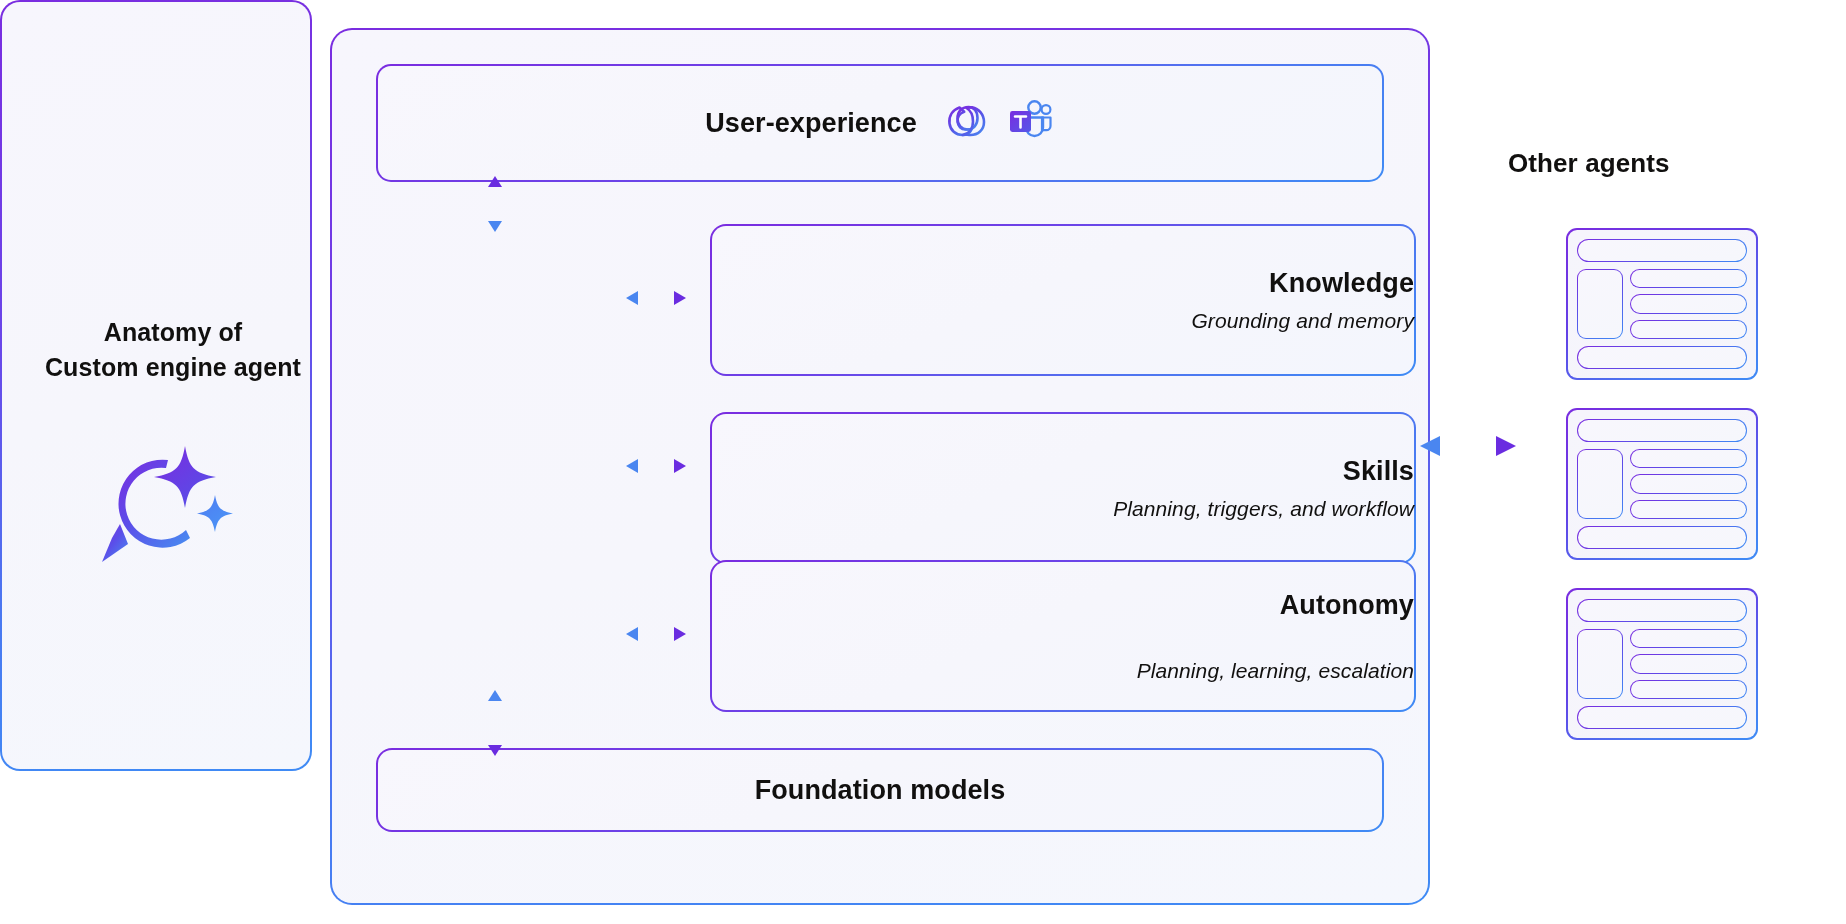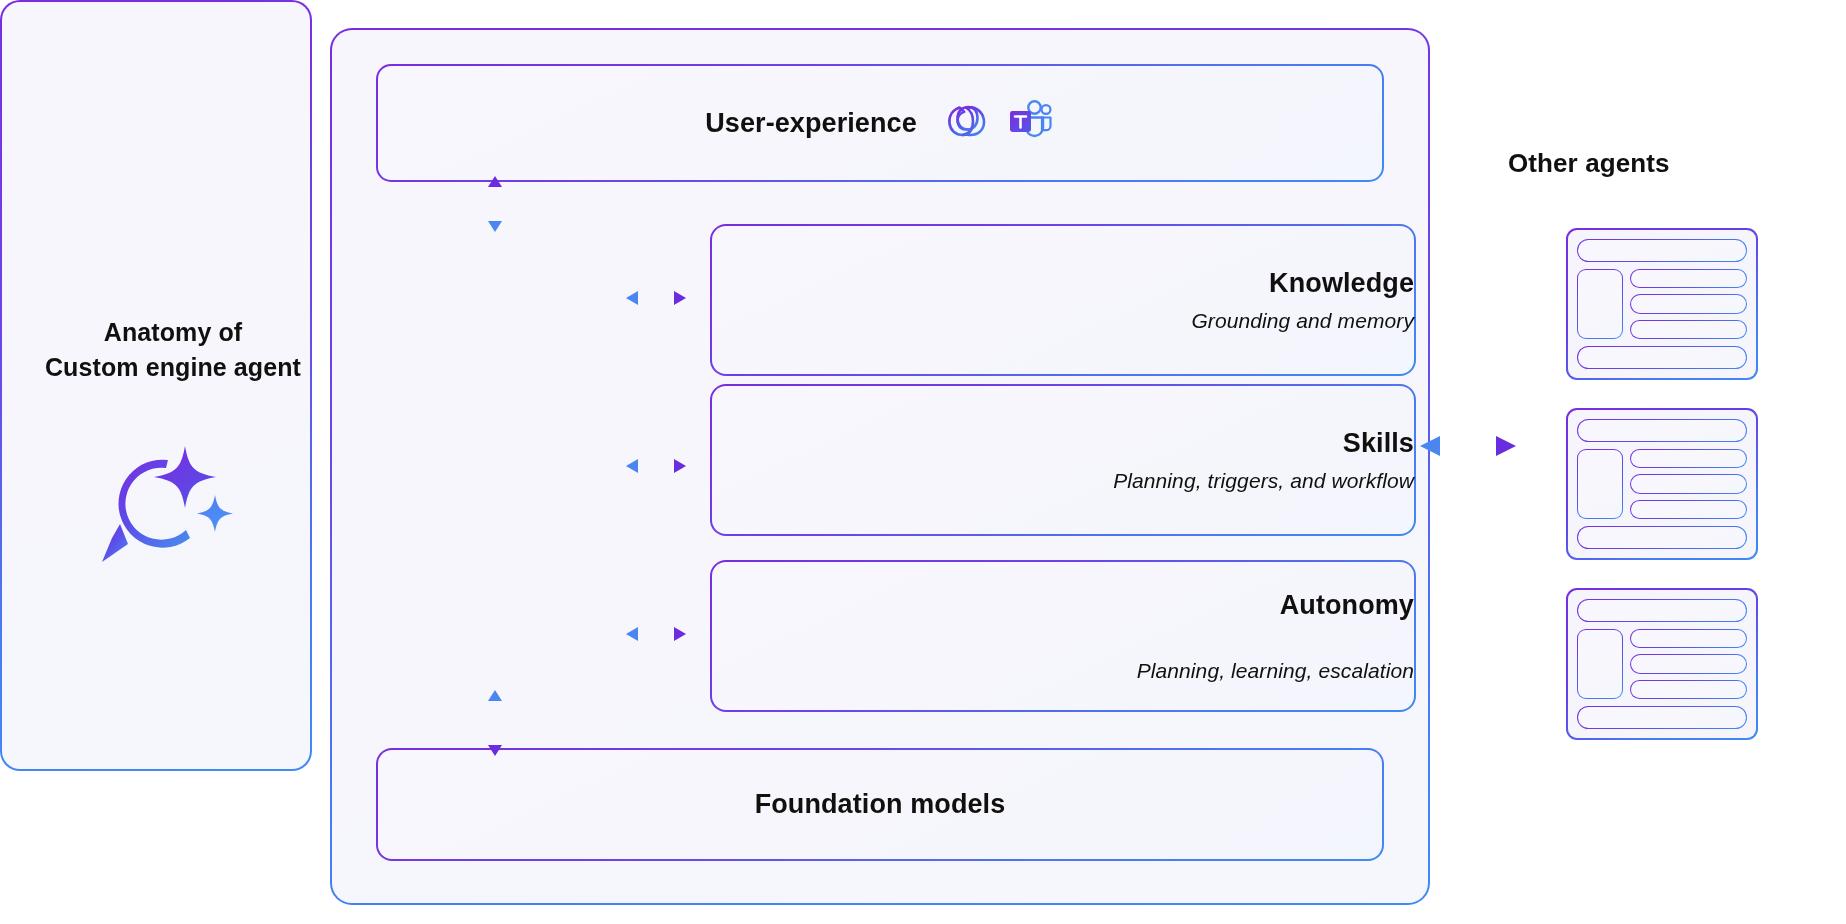--- a/index.html
+++ b/index.html
@@ -62,26 +62,26 @@
     display:flex;align-items:center;justify-content:center;
   }
   #orchestrator-box .box-title{font-size:27px;font-weight:400;}
 
   
   .pillar{
     left:678px;width:706px;height:152px;
     display:flex;flex-direction:column;align-items:flex-end;justify-content:center;margin-left:32px;
   }
   #knowledge-box{top:224px;}
-  #skills-box{top:384px;}
+  #skills-box{top:412px;}
   #autonomy-box{top:560px;gap:28px;}
 
   
   #foundation-box{
-    left:376px;top:748px;width:1008px;height:113px;
+    left:376px;top:748px;width:1008px;height:84px;
     display:flex;align-items:center;justify-content:center;
   }
 
   
   #other-agents-panel{
     left:1508px;top:64px;width:308px;height:767px;
     border-radius:20px;
     background:
        linear-gradient(160deg,#f7f6fd 0%,#f6f6fc 50%,#f5f7fd 100%) padding-box,
        linear-gradient(172deg,#7a2ce0 0%,#6a46e9 42%,#4a79f1 76%,#3f8bf5 100%) border-box;

